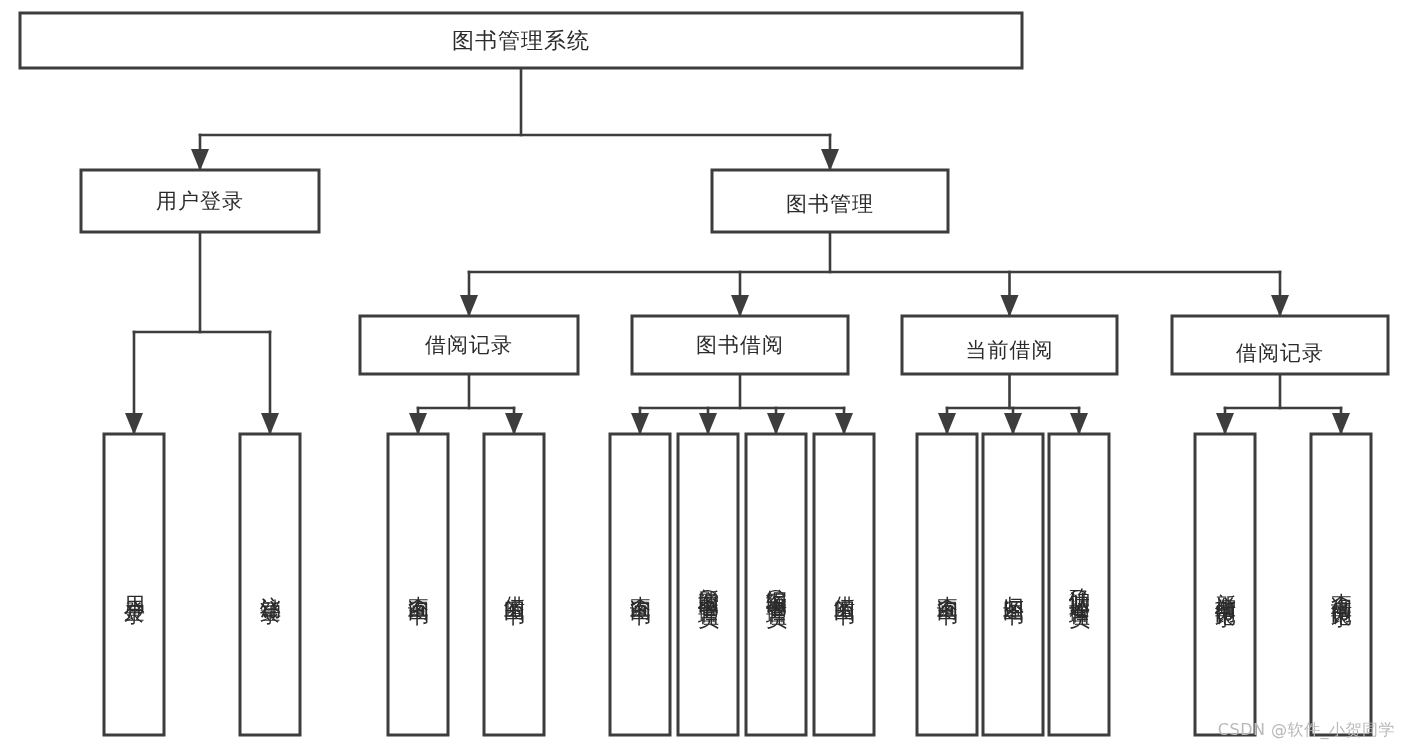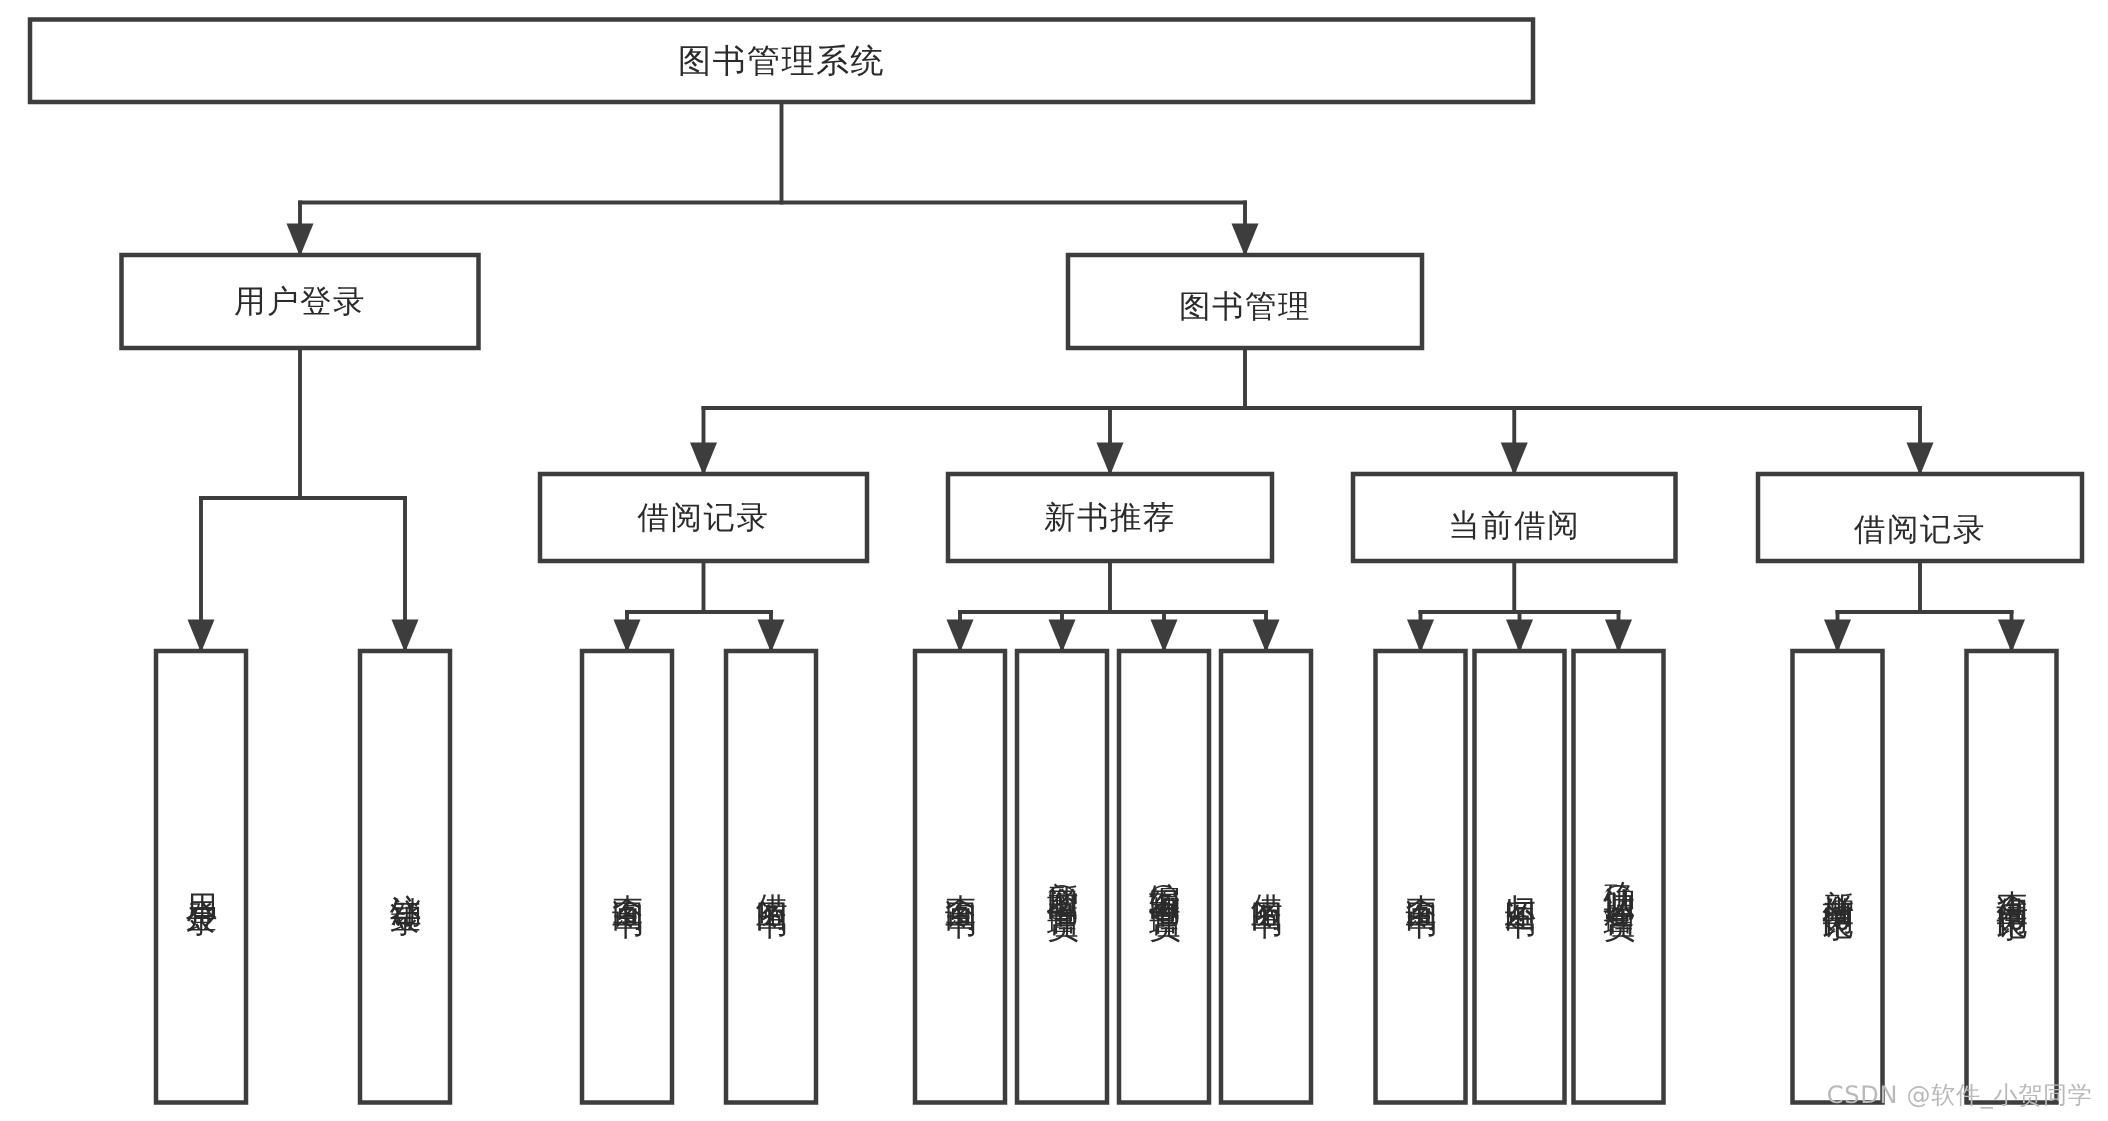--- a/index.html
+++ b/index.html
@@ -162,21 +162,21 @@
         <rect x="1195" y="434" width="60" height="301" class="node-rect"></rect>
         <rect x="1311" y="434" width="60" height="301" class="node-rect"></rect>
       </g>
   </svg>
 
   <div id="labels-layer">
       <div class="h-label root-label" style="left: 20px; top: 13px; width: 1002px; height: 55px;">图书管理系统</div>
       <div class="h-label" style="left: 81px; top: 170px; width: 238px; height: 62px;">用户登录</div>
       <div class="h-label" style="left: 712px; top: 170px; width: 236px; height: 68px;">图书管理</div>
       <div class="h-label" style="left: 360px; top: 316px; width: 218px; height: 58px;">借阅记录</div>
-      <div class="h-label" style="left: 632px; top: 316px; width: 216px; height: 58px;">新书推荐</div>
+      <div class="h-label" style="left: 632px; top: 316px; width: 216px; height: 58px;">图书借阅</div>
       <div class="h-label" style="left: 902px; top: 316px; width: 215px; height: 68px;">当前借阅</div>
       <div class="h-label" style="left: 1172px; top: 316px; width: 216px; height: 74px;">借阅记录</div>
       <div class="v-label" style="left: 104px; top: 434px; width: 60px; height: 301px;">用户登录</div>
       <div class="v-label" style="left: 240px; top: 434px; width: 60px; height: 301px;">注销登录</div>
       <div class="v-label" style="left: 388px; top: 434px; width: 60px; height: 301px;">查询图书</div>
       <div class="v-label" style="left: 484px; top: 434px; width: 60px; height: 301px;">借阅图书</div>
       <div class="v-label" style="left: 610px; top: 434px; width: 60px; height: 301px;">查询图书</div>
       <div class="v-label" style="left: 678px; top: 434px; width: 60px; height: 301px;">新增图书（管理员）</div>
       <div class="v-label" style="left: 746px; top: 434px; width: 60px; height: 301px;">编辑图书（管理员）</div>
       <div class="v-label" style="left: 814px; top: 434px; width: 60px; height: 301px;">借阅图书</div>

